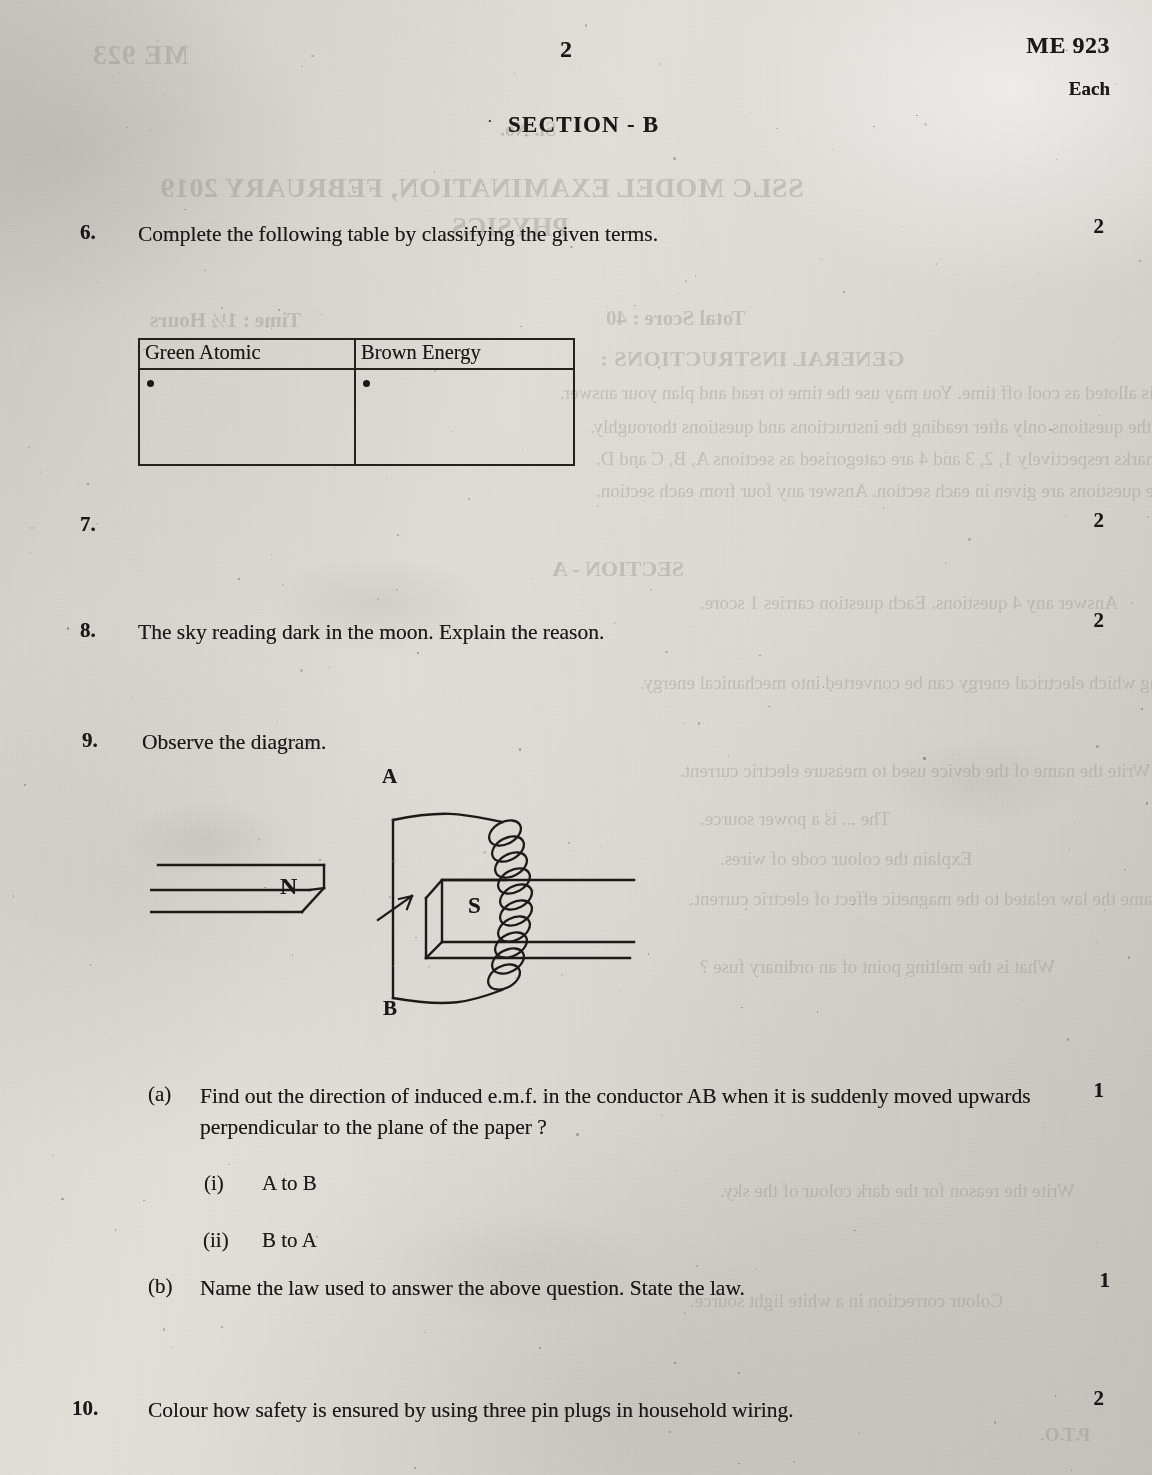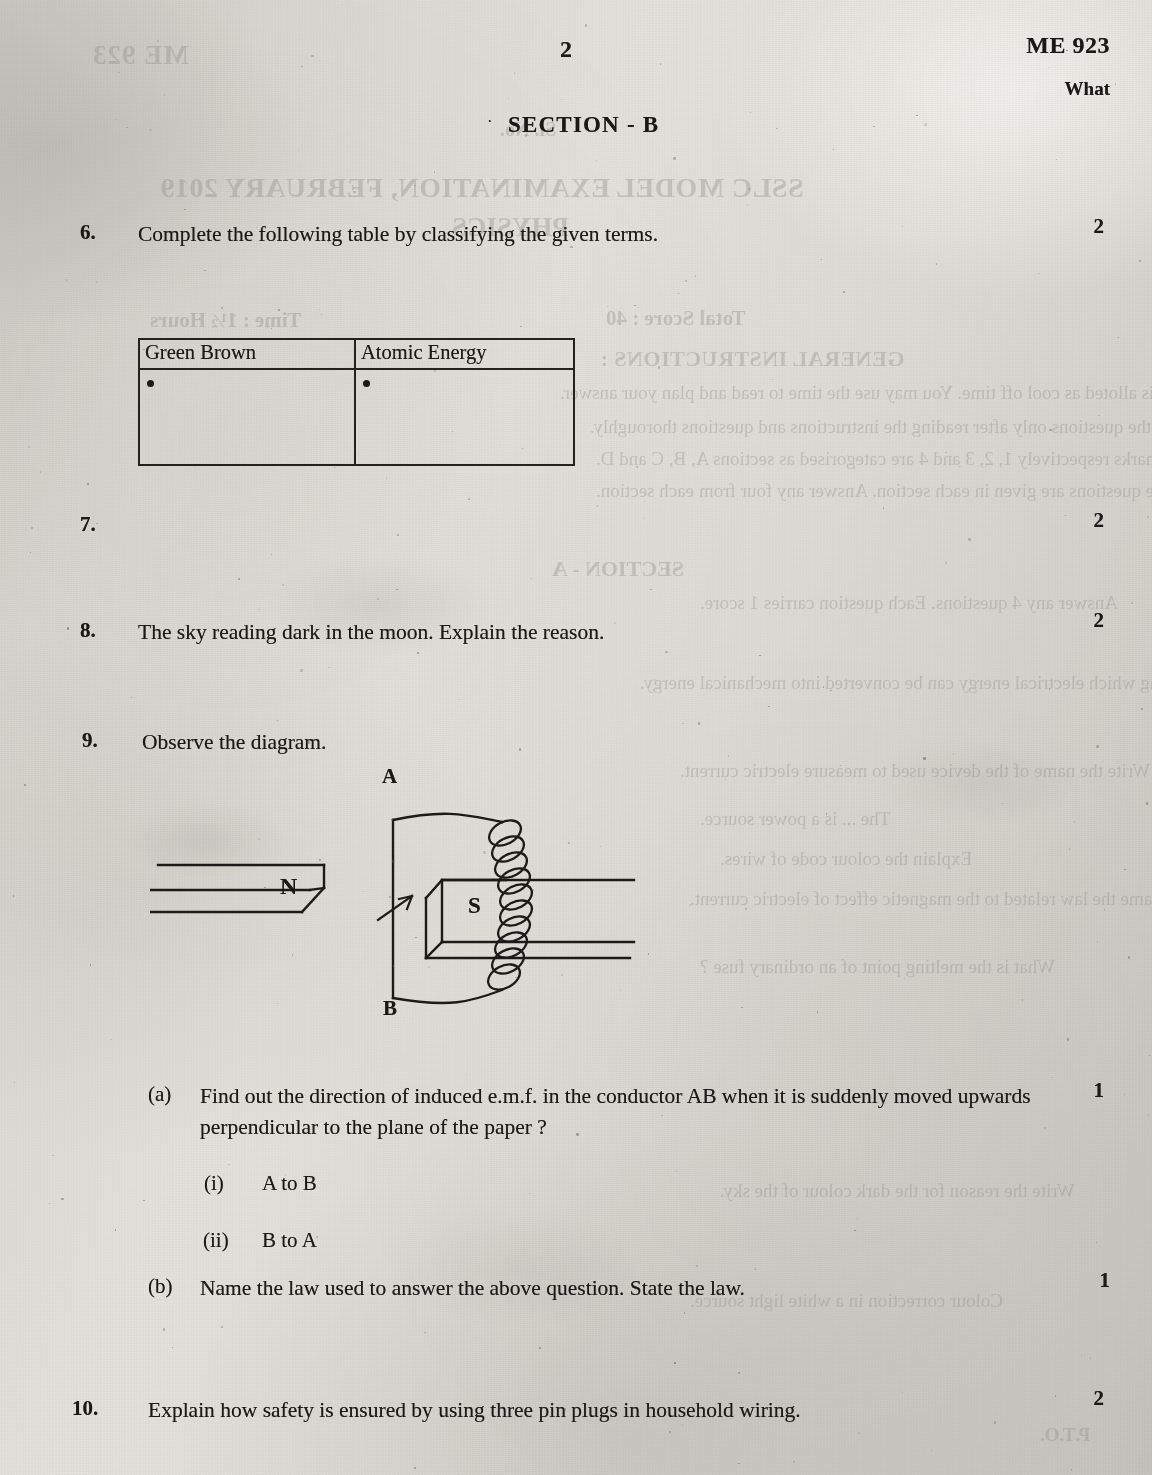--- a/index.html
+++ b/index.html
@@ -111,34 +111,34 @@
     <div class="ghost" style="left:720px;top:848px;font-size:19px;">Explain the colour code of wires.</div>
     <div class="ghost" style="left:690px;top:888px;font-size:19px;">Name the law related to the magnetic effect of electric current.</div>
     <div class="ghost" style="left:700px;top:956px;font-size:19px;">What is the melting point of an ordinary fuse ?</div>
     <div class="ghost" style="left:720px;top:1180px;font-size:19px;">Write the reason for the dark colour of the sky.</div>
     <div class="ghost" style="left:690px;top:1290px;font-size:19px;">Colour correction in a white light source.</div>
     <div class="ghost" style="left:1040px;top:1424px;font-size:19px;font-weight:bold;">P.T.O.</div>
   </div>
 
   <div id="pgnum" class="ink blur">2</div>
   <div id="code" class="ink blur">ME 923</div>
-  <div id="score-label" class="ink blur">What</div>
+  <div id="score-label" class="ink blur">Each</div>
   <div id="sectdot" class="ink">·</div>
   <div id="section" class="ink blur">SECTION - B</div>
 
   <div class="qnum ink blur" style="left:80px;top:220px;">6.</div>
   <div class="qtext ink blur" style="left:138px;top:219px;width:880px;">Complete the following table by classifying the given terms.</div>
   <div class="mark ink blur" style="top:214px;">2</div>
 
   <div id="tbl">
     <div class="outer"></div>
     <div class="hline"></div>
     <div class="vline"></div>
-    <div class="th ink blur c1">Green Brown</div>
-    <div class="th ink blur c2">Atomic Energy</div>
+    <div class="th ink blur c1">Green Atomic</div>
+    <div class="th ink blur c2">Brown Energy</div>
     <div class="bul b1"></div>
     <div class="bul b2"></div>
   </div>
 
   <div class="qnum ink blur" style="left:80px;top:512px;">7.</div>
   <div class="mark ink blur" style="top:508px;">2</div>
 
   <div class="qnum ink blur" style="left:80px;top:618px;">8.</div>
   <div class="qtext ink blur" style="left:138px;top:617px;width:880px;">The sky reading dark in the moon.  Explain the reason.</div>
   <div class="mark ink blur" style="top:608px;">2</div>
@@ -207,21 +207,21 @@
   <div class="opt ink blur" style="left:204px;top:1171px;">(i)</div>
   <div class="opt ink blur" style="left:262px;top:1171px;">A to B</div>
   <div class="opt ink blur" style="left:203px;top:1228px;">(ii)</div>
   <div class="opt ink blur" style="left:262px;top:1228px;">B to A</div>
 
   <div class="qnum ink blur" style="left:148px;top:1274px;font-weight:normal;">(b)</div>
   <div class="qtext ink blur" style="left:200px;top:1273px;width:860px;">Name the law used to answer the above question.  State the law.</div>
   <div class="mark ink blur" style="top:1268px;right:42px;">1</div>
 
   <div class="qnum ink blur" style="left:72px;top:1396px;">10.</div>
-  <div class="qtext ink blur" style="left:148px;top:1395px;width:880px;">Explain how safety is ensured by using three pin plugs in household wiring.</div>
+  <div class="qtext ink blur" style="left:148px;top:1395px;width:880px;">Colour how safety is ensured by using three pin plugs in household wiring.</div>
   <div class="mark ink blur" style="top:1386px;">2</div>
 
   <div id="smudges"></div>
   <div id="grain"></div>
   <div id="specks">
       <div class="spk" style="width: 1.4px; height: 1.4px; left: 1141.25px; top: 708.402px; opacity: 0.55;"></div>
       <div class="spk" style="width: 1.4px; height: 1.4px; left: 302.986px; top: 1179.92px; opacity: 0.65;"></div>
       <div class="spk" style="width: 1.4px; height: 1.4px; left: 1123.74px; top: 1094.06px; opacity: 0.56;"></div>
       <div class="spk" style="width: 1.4px; height: 1.4px; left: 1038.48px; top: 272.547px; opacity: 0.21;"></div>
       <div class="spk" style="width: 1.4px; height: 1.4px; left: 377.167px; top: 598.388px; opacity: 0.27;"></div>

